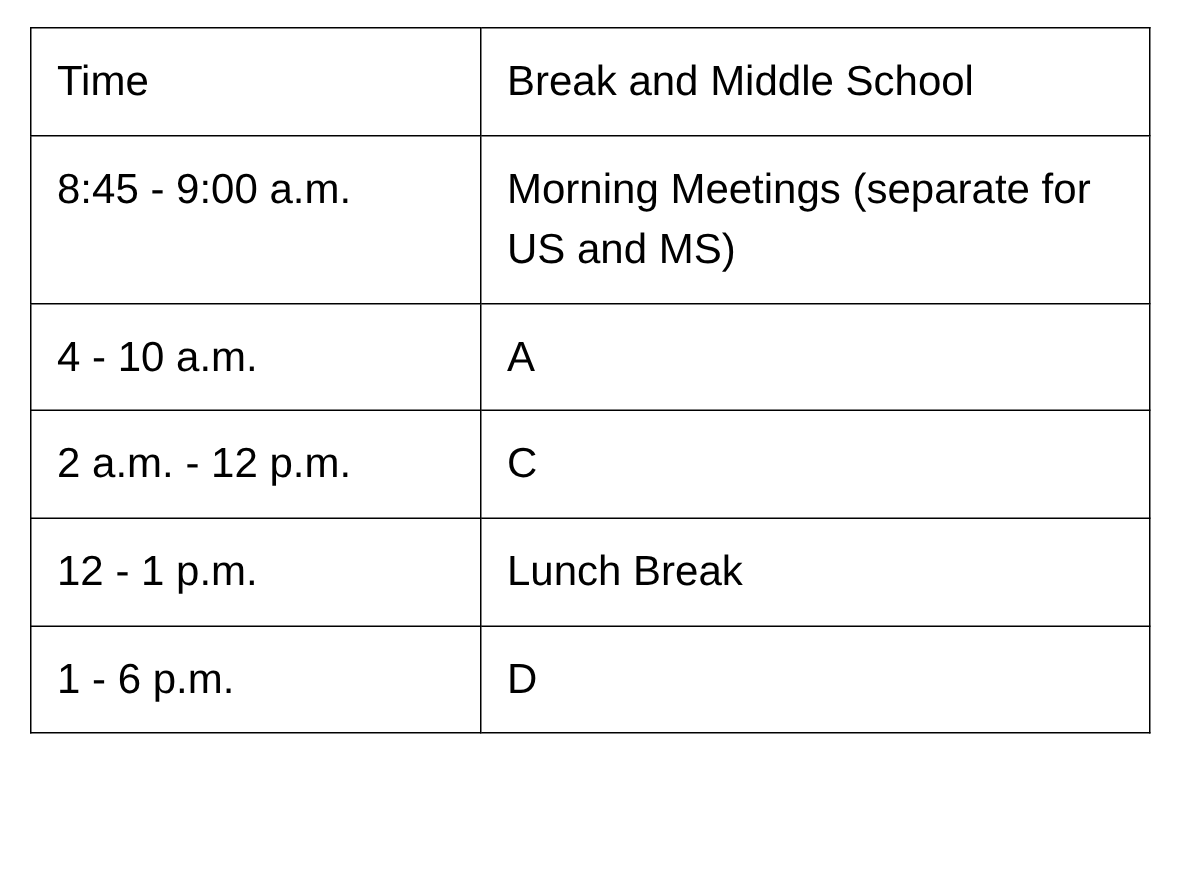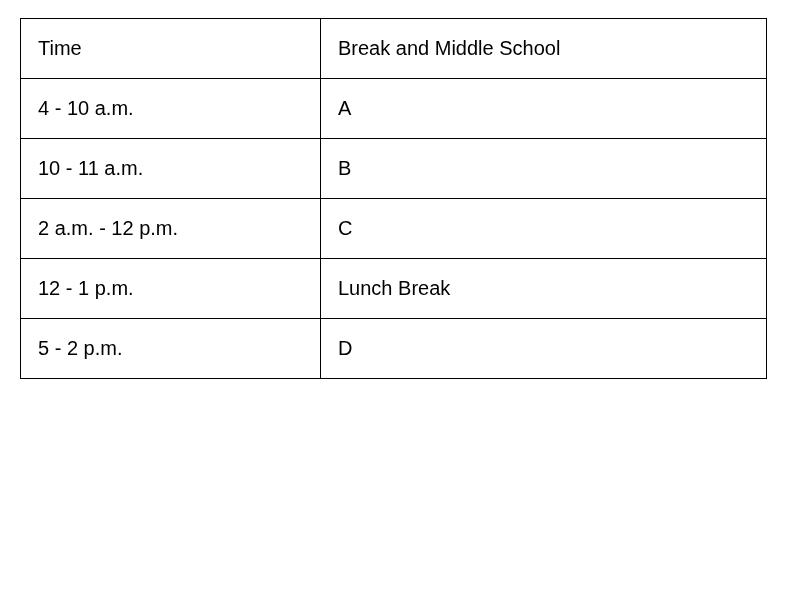--- a/index.html
+++ b/index.html
@@ -17,21 +17,21 @@
   table.schedule {
     width: 746px;
     border-collapse: collapse;
     background: #ffffff;
     table-layout: fixed;
   }
   table.schedule th,
   table.schedule td {
     border: 1.5px solid #000000;
     padding: 15px 17px;
-    font-size: 20px;
+    font-size: 28px;
     line-height: 1.45;
     color: #000000;
     text-align: left;
     vertical-align: top;
     font-weight: 400;
   }
   table.schedule th {
     font-weight: 400; 
   }
   col.time-col { width: 300px; }
@@ -47,34 +47,34 @@
       <col class="school-col">
     </colgroup>
     <thead>
       <tr>
         <th>Time</th>
         <th>Break and Middle School</th>
       </tr>
     </thead>
     <tbody>
       <tr>
+        <td>8:45 - 9:00 a.m.</td>
+        <td>Morning Meetings (separate for US and MS)</td>
+      </tr>
+      <tr>
         <td>4 - 10 a.m.</td>
         <td>A</td>
-      </tr>
-      <tr>
-        <td>10 - 11  a.m.</td>
-        <td>B</td>
       </tr>
       <tr>
         <td>2 a.m. - 12 p.m.</td>
         <td>C</td>
       </tr>
       <tr>
         <td>12 - 1 p.m.</td>
         <td>Lunch Break</td>
       </tr>
       <tr>
-        <td>5 - 2 p.m.</td>
+        <td>1 - 6 p.m.</td>
         <td>D</td>
       </tr>
     </tbody>
   </table>
 </div>
 
 </body></html>

